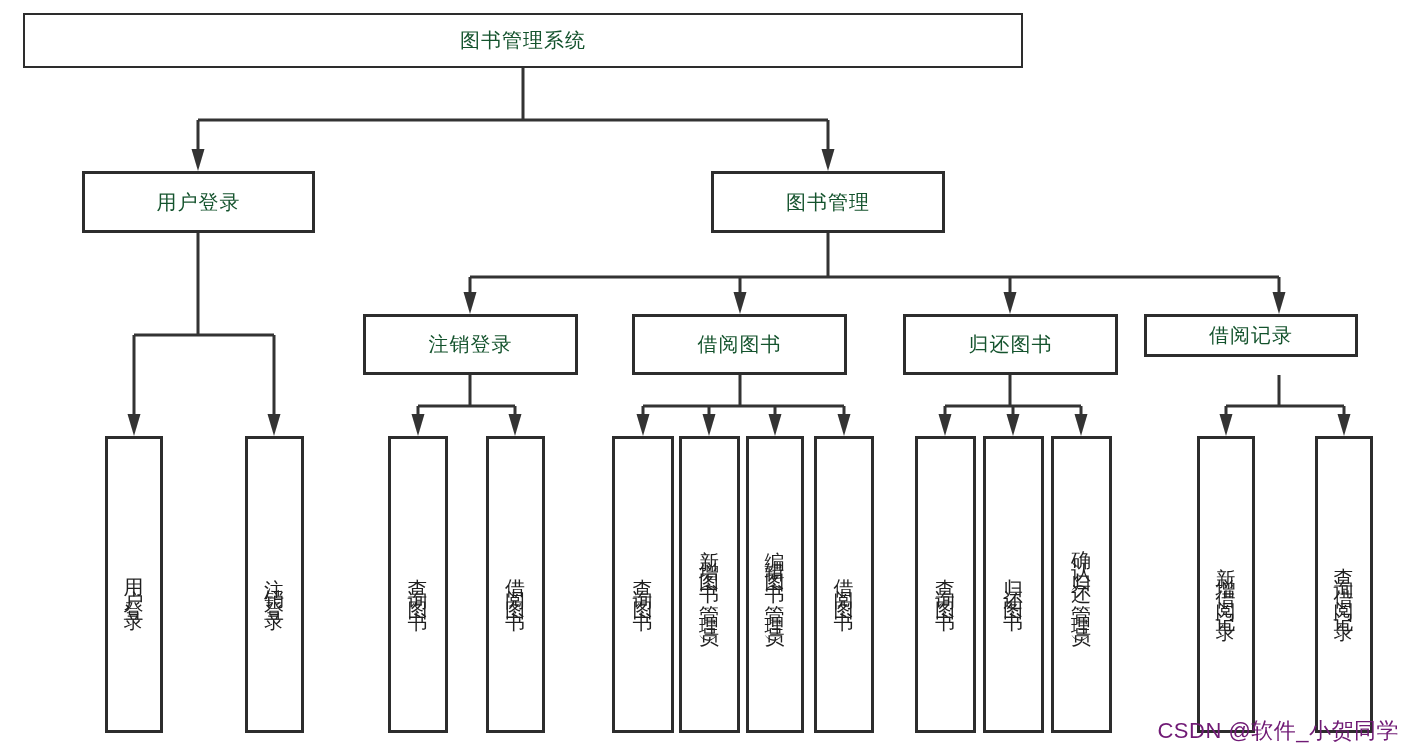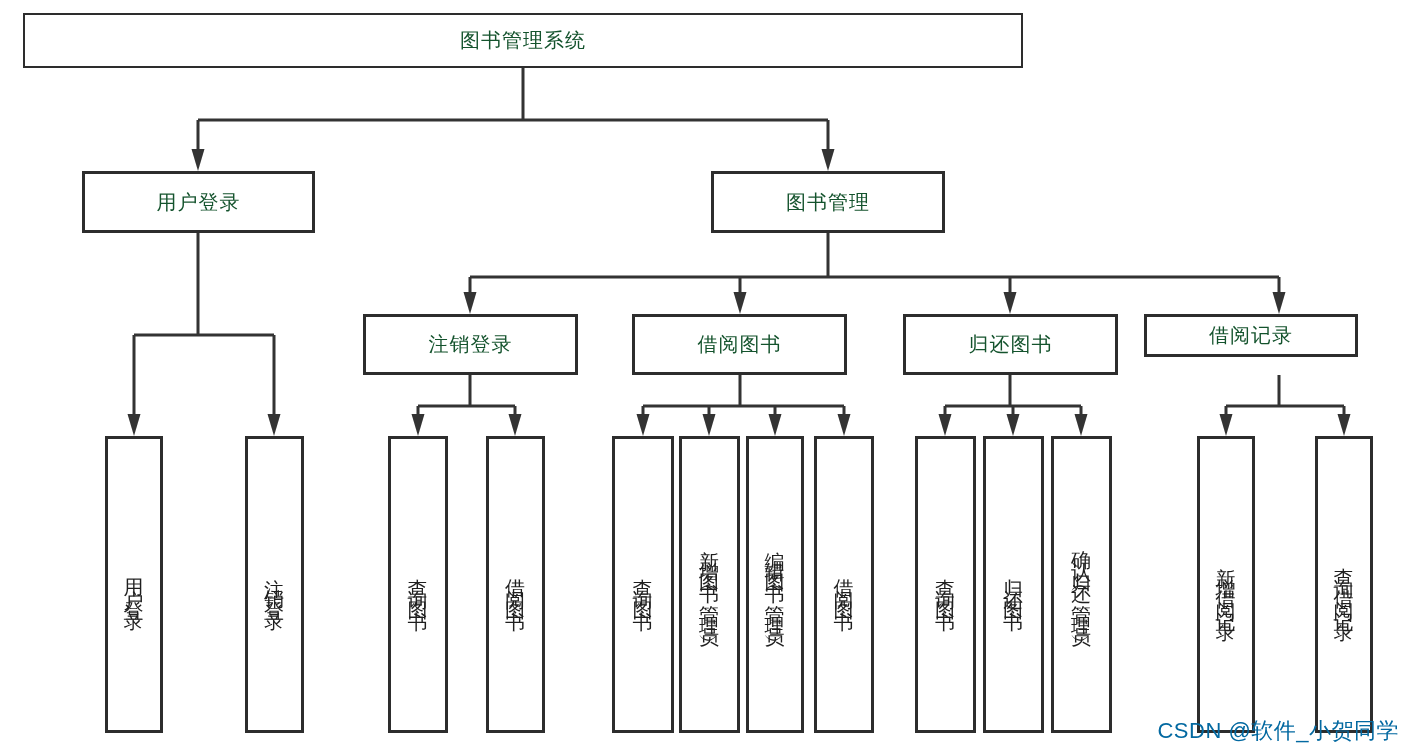--- a/index.html
+++ b/index.html
@@ -46,21 +46,21 @@
     text-orientation: mixed;
     letter-spacing: 11px;
     line-height: 1;
     white-space: nowrap;
   }
   .watermark {
     position: absolute;
     top: 716px;
     right: 6px;
     font-size: 22px;
-    color: #0369a1;
+    color: #701a75;
     letter-spacing: 0.5px;
     z-index: 5;
     white-space: nowrap;
   }
 </style>
 </head>
 <body>
 
 <div id="canvas">
 

